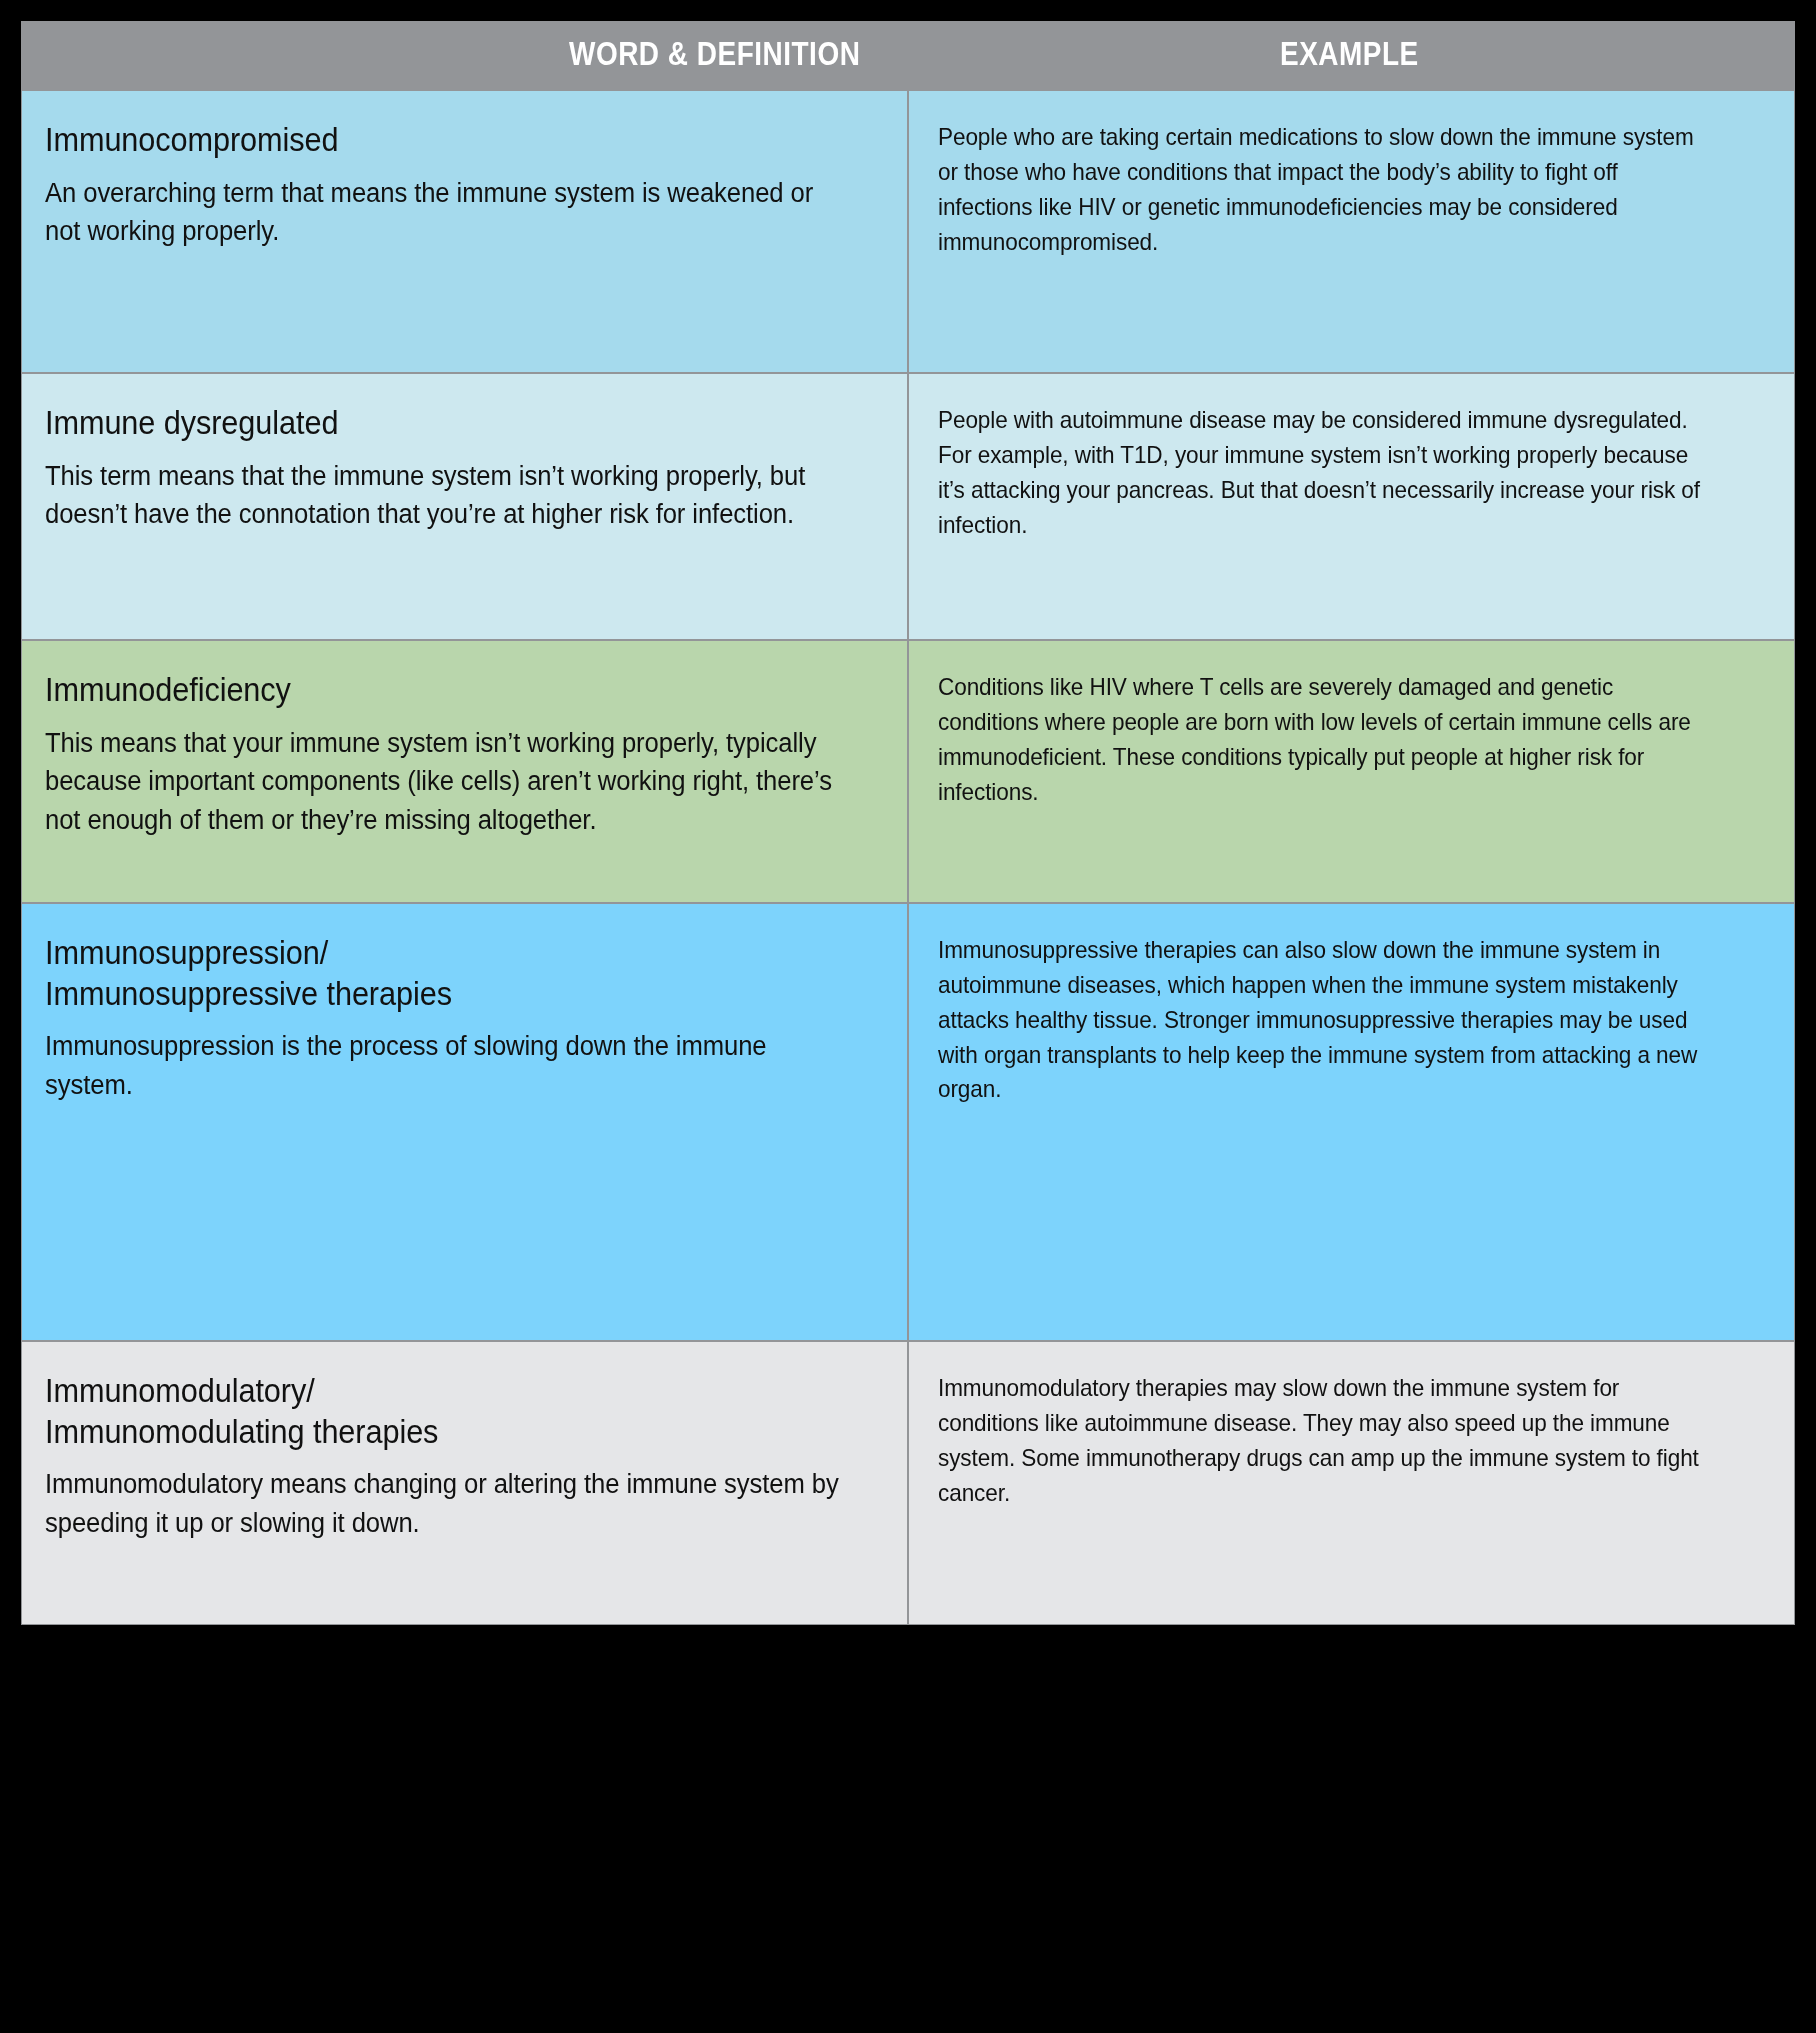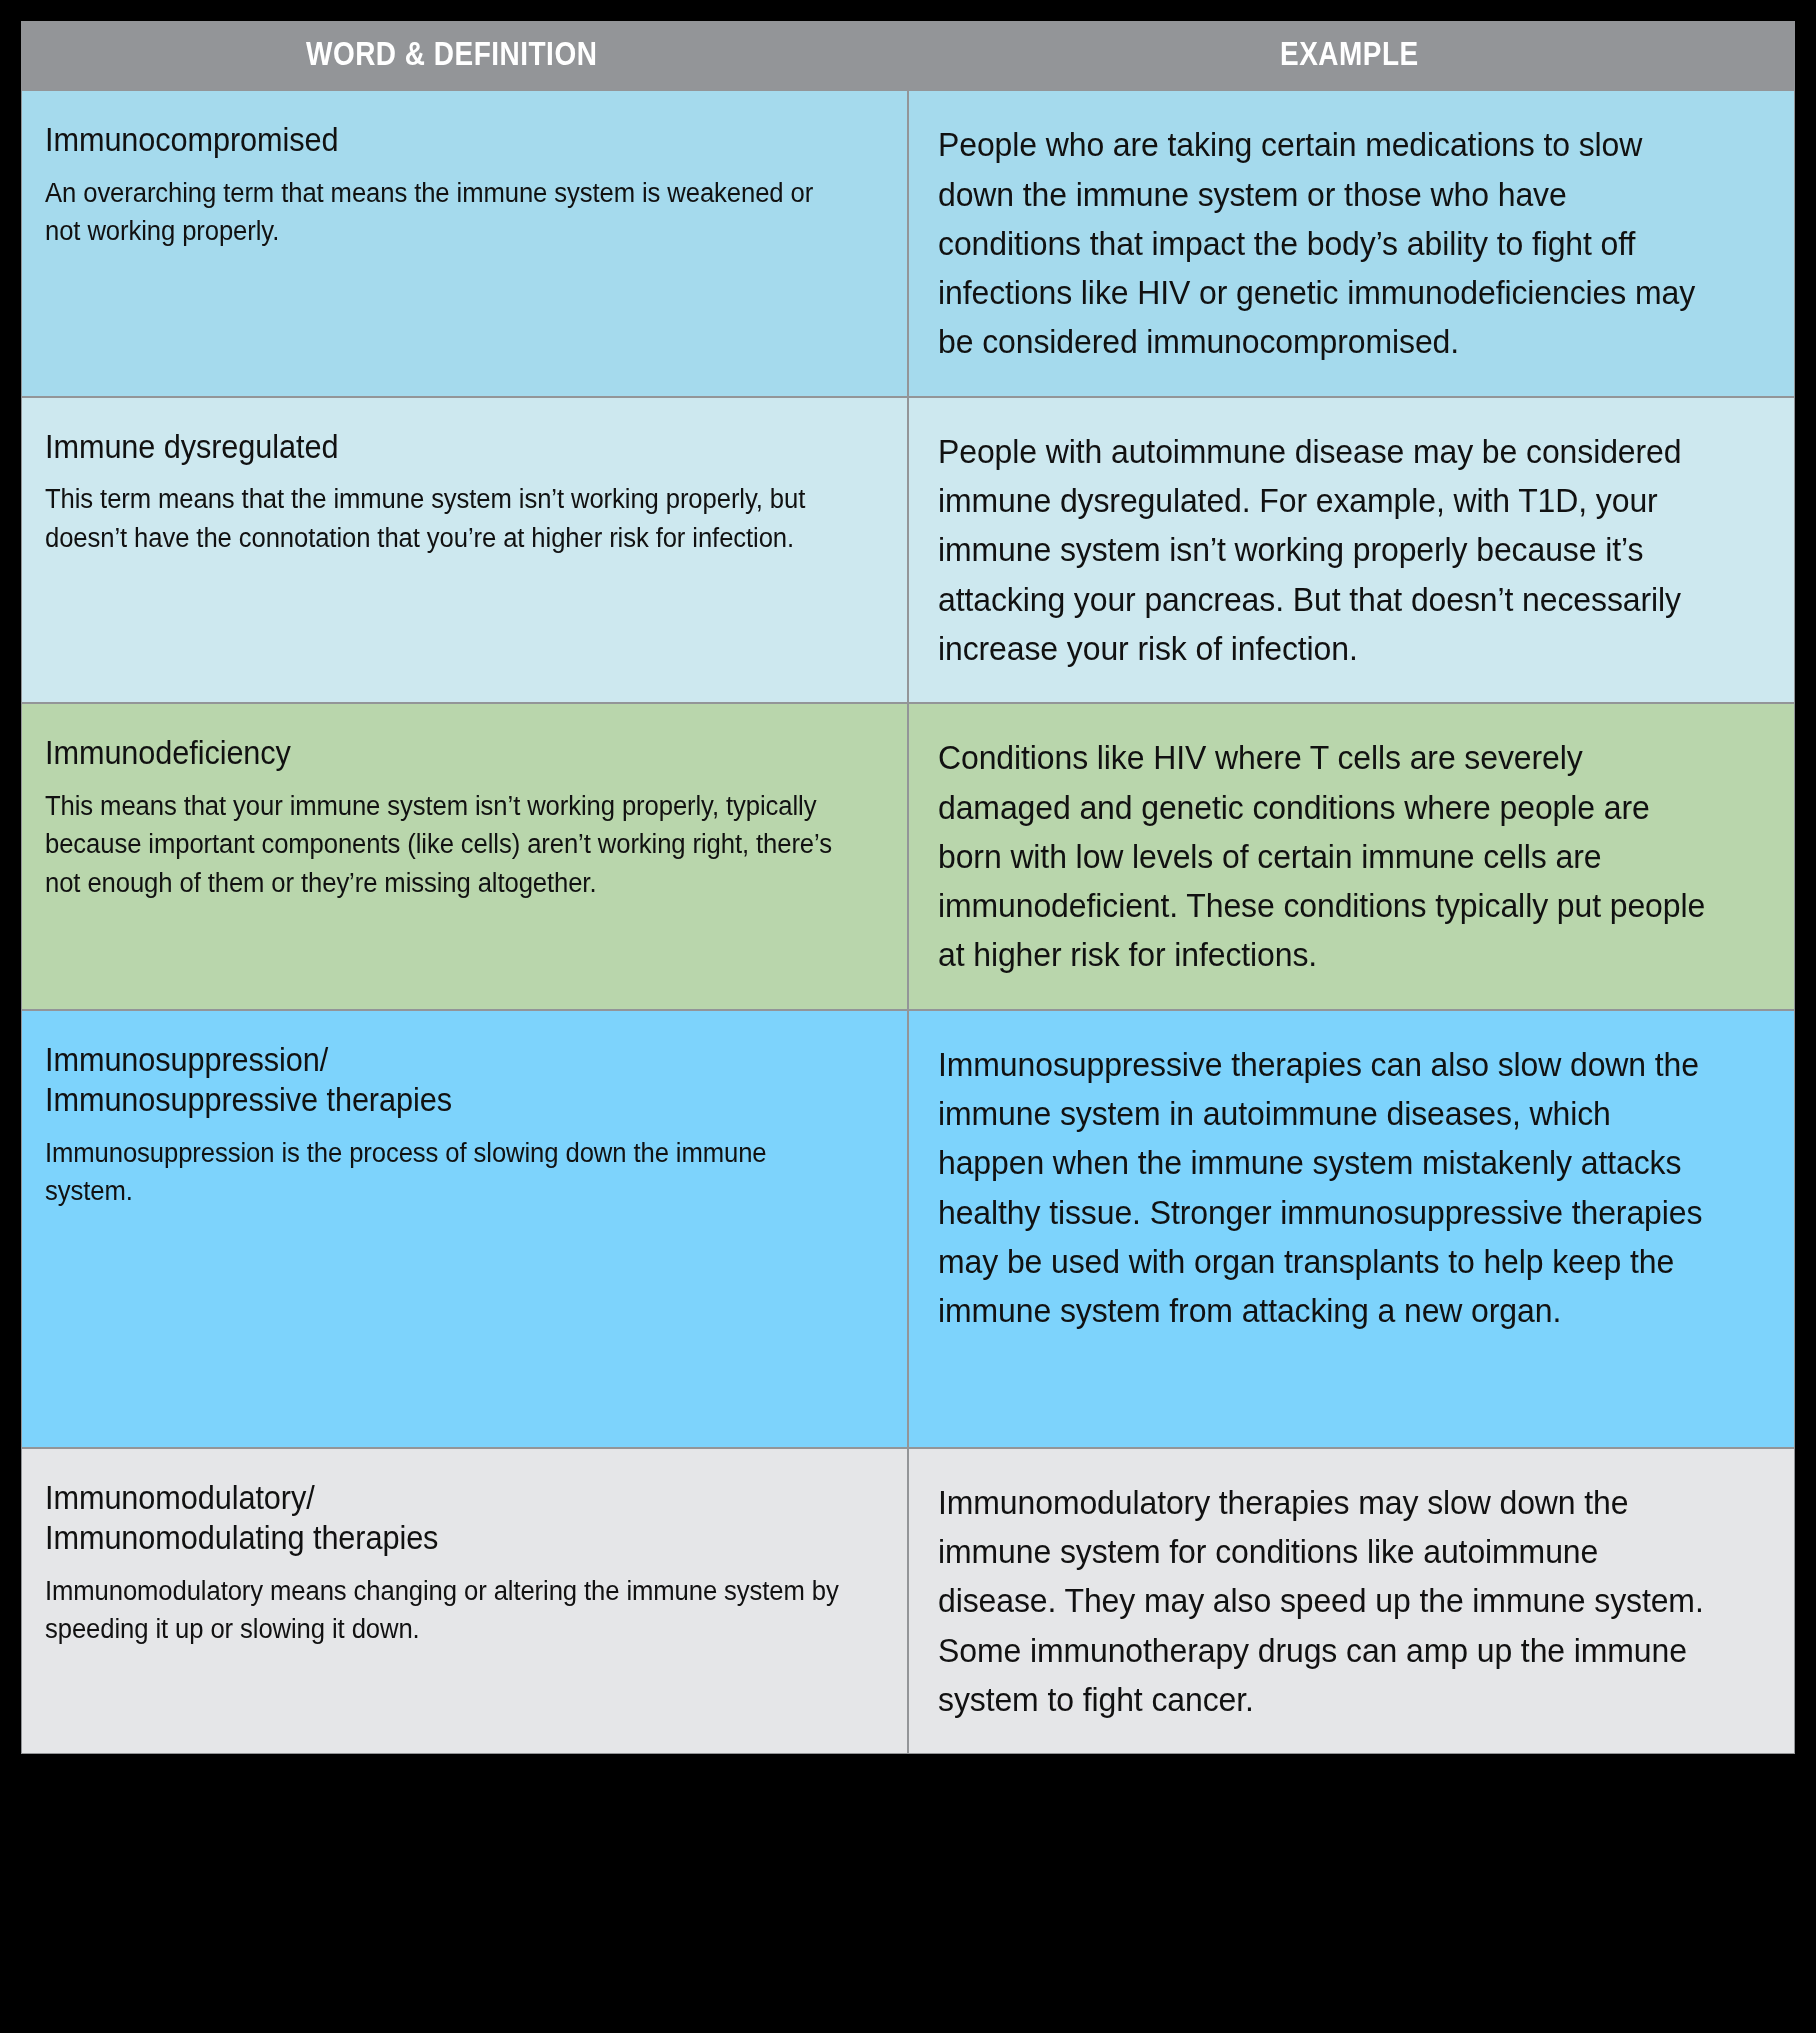--- a/index.html
+++ b/index.html
@@ -38,21 +38,21 @@
     padding: 15.3px 0 17px 0;
     vertical-align: middle;
     height: 67px;
   }
   .head-inner {
     display: inline-block;
     transform: scaleX(0.86);
     transform-origin: left center;
     white-space: nowrap;
   }
-  .head-word   { padding-left: 21px; }
+  .head-word   { padding-left: 21px; text-align: right; }
   .head-example{ padding-left: 19px; }
 
   
   td.cell {
     vertical-align: top;
     border: 1.9px solid #939598;
     padding: 29px 25px 29px 23px;
   }
   td.cell.word-col    { width: 830px; }
   td.cell.example-col { width: 944px; padding-left: 29px; padding-right: 34px; }
@@ -80,21 +80,21 @@
     letter-spacing: -0.1px;
     display: block;
   }
   .definition-inner {
     display: inline-block;
     transform: scaleX(0.95);
     transform-origin: left top;
   }
 
   .example {
-    font-size: 34px;
+    font-size: 24px;
     color: #111111;
     line-height: 1.45;
     letter-spacing: -0.1px;
     display: block;
   }
   .example-inner {
     display: inline-block;
     transform: scaleX(0.94);
     transform-origin: left top;
   }

